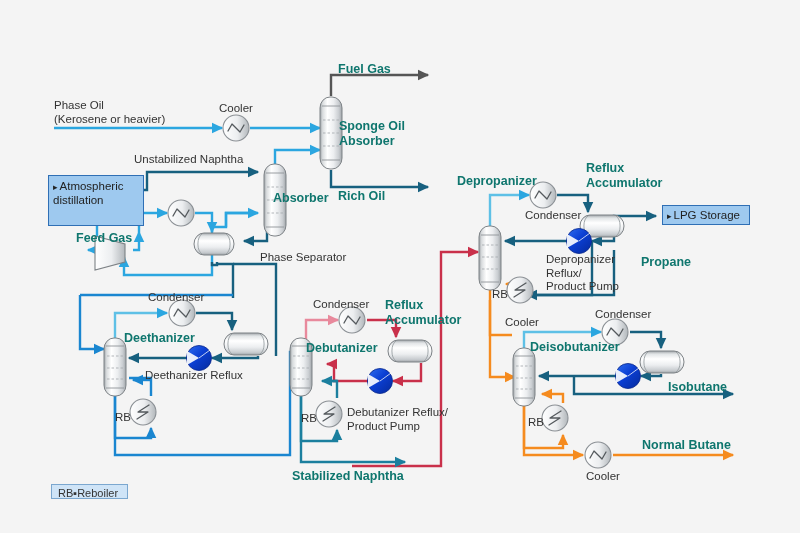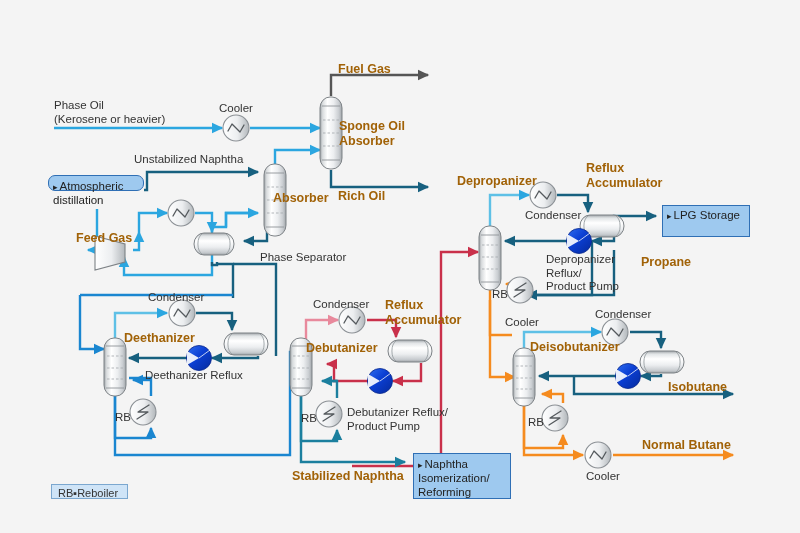--- a/index.html
+++ b/index.html
@@ -1,20 +1,20 @@
 <!DOCTYPE html>
 <html><head>
 <meta charset="utf-8">
 <style>
   html,body{margin:0;padding:0;background:#f2f2f2;}
   #root{position:relative;width:800px;height:533px;background:#f4f4f4;overflow:hidden;
         font-family:"Liberation Sans","DejaVu Sans",sans-serif;}
   svg#pfd{position:absolute;left:0;top:0;width:800px;height:533px;}
   .lbl{position:absolute;color:#333;white-space:pre;line-height:1.18;}
-  .bold{font-weight:bold;color:#a16207;}
+  .bold{font-weight:bold;color:#0f766e;}
   .procbox{position:absolute;box-sizing:border-box;border:1px solid #2f6fb5;
            background:#9ec9ef;color:#222;padding:3px 5px 3px 4px;line-height:1.22;}
   .procbox .tri{color:#222;font-size:9px;margin-right:2px;}
   .legendbox{position:absolute;box-sizing:border-box;border:1px solid #7ba7cf;
              background:#cfe4f7;color:#333;padding:2px 6px;}
 </style>
 </head>
 <body>
 
 <div id="root">
@@ -297,34 +297,29 @@
     <path d="M628,376 L616,369 L616,383 Z" fill="#ffffff" opacity="0.9"></path>
     <path d="M628,376 L639,368" stroke="#ffffff" stroke-width="1" opacity="0.75" fill="none"></path>
   </g>
 
   <g>
     <path d="M95,236 L125,244 L125,262 L95,270 Z" fill="url(#cgrad)" stroke="#7d8286" stroke-width="1.1"></path>
   </g>
 
 </svg>
 
-<div class="procbox" id="box-atm" style="left:48px;top:175px;width:96px;height:16px;font-size:11.5px;border-radius:7px;">
+<div class="procbox" id="box-atm" style="left:48px;top:175px;width:96px;height:51px;font-size:11.5px;">
   <span class="tri">▸</span><span style="white-space:pre-line;">Atmospheric
 distillation</span>
 </div>
 
-<div class="procbox" id="box-lpg" style="left:662px;top:205px;width:88px;height:32px;font-size:11.5px;padding-top:2px;">
+<div class="procbox" id="box-lpg" style="left:662px;top:205px;width:88px;height:20px;font-size:11.5px;padding-top:2px;">
   <span class="tri">▸</span><span>LPG Storage</span>
 </div>
 
-<div class="procbox" id="box-naphtha" style="left:413px;top:453px;width:98px;height:46px;font-size:11.5px;">
-  <span class="tri">▸</span><span style="white-space:pre-line;">Naphtha
-Isomerization/
-Reforming</span>
-</div>
 
 <div class="legendbox" style="left:51px;top:484px;width:77px;height:15px;font-size:11px;">
   <span>RB▪Reboiler</span>
 </div>
 
 <div id="labels">
       <div class="lbl" style="left: 54px; top: 99px; font-size: 11.5px;">Phase Oil
 (Kerosene or heavier)</div>
       <div class="lbl" style="left: 219px; top: 102px; font-size: 11.5px;">Cooler</div>
       <div class="lbl bold" style="left: 338px; top: 62px; font-size: 12.5px;">Fuel Gas</div>

